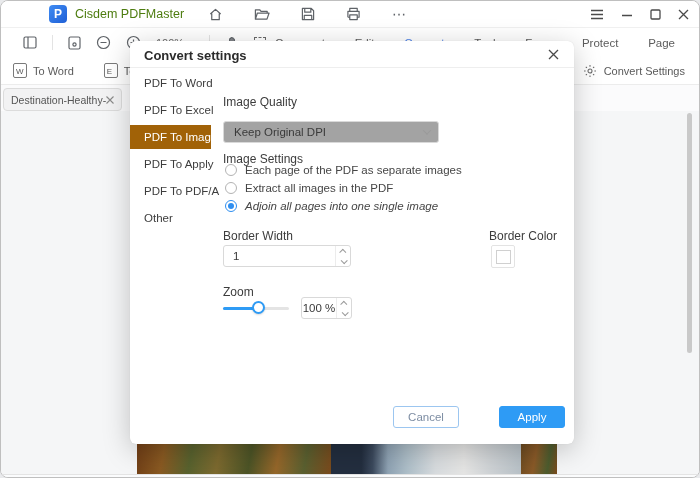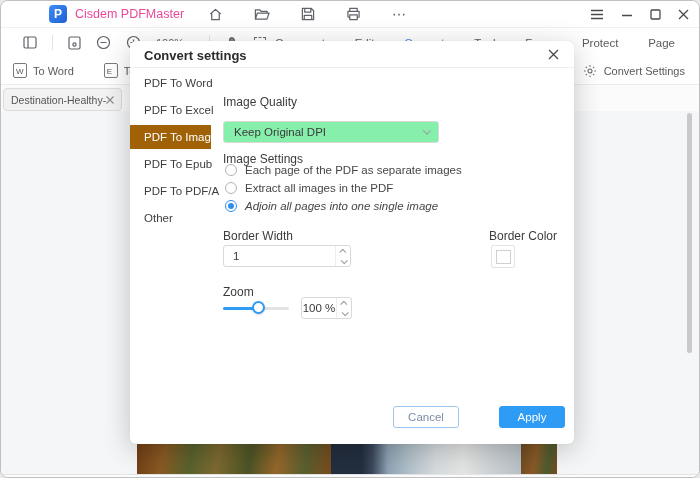--- a/index.html
+++ b/index.html
@@ -8,21 +8,21 @@
   #app {
     position:relative; width:700px; height:478px; background:#fff;
     border:1px solid #bfbfbf; border-radius:8px; overflow:hidden;
   }
   
   .titlebar { position:absolute; left:0; top:0; width:100%; height:27px; background:#fff;
     border-bottom:1px solid #f0f0f0; display:flex; align-items:center; }
   .logo { margin-left:48px; width:18px; height:18px; border-radius:4px;
     background:linear-gradient(135deg,#3f8cf3,#1f5fd6); color:#fff; font-size:12px; font-weight:bold;
     display:flex; align-items:center; justify-content:center; }
-  .app-title { margin-left:8px; font-size:12.5px; color:#ec4899; }
+  .app-title { margin-left:8px; font-size:12.5px; color:#4d7c0f; }
   .tb-icons { display:flex; align-items:center; margin-left:24px; gap:31px; }
   .tb-icons svg { display:block; }
   .more-glyph { color:#5f6368; font-size:14px; letter-spacing:1px; }
   .win-controls { position:absolute; right:10px; top:0; height:27px; display:flex; align-items:center; gap:17px; }
   .icon-btn { cursor:default; display:flex; align-items:center; justify-content:center; }
   
   .toolbar2 { position:absolute; left:0; top:27px; width:100%; height:29px; background:#fff;
     display:flex; align-items:center; }
   .t2-left { display:flex; align-items:center; margin-left:22px; gap:15px; }
   .vsep { width:1px; height:15px; background:#e3e3e3; }
@@ -67,21 +67,21 @@
   .dlg-close { position:absolute; right:13px; top:5px; width:16px; height:16px; }
   .dlg-divider { position:absolute; left:0; top:26px; width:100%; height:1px; background:#eeeeee; }
   .dlg-nav { position:absolute; left:0; top:30px; width:81px; }
   .nav-item { height:24px; line-height:24px; margin-bottom:3px; padding-left:14px;
     font-size:11.5px; color:#3d3d3d; white-space:nowrap; }
   .nav-item.selected { background:#a16207; color:#fff; }
   .nav-item.other { margin-top:2px; }
   .dlg-panel { position:absolute; left:93px; top:26px; right:0; bottom:0; }
   .fld-label { position:absolute; font-size:12px; color:#3c3c3c; }
   .dropdown { position:absolute; left:0; top:54px; width:216px; height:22px; border:1px solid #d9d9d9;
-    border-radius:3px; display:flex; align-items:center; padding:0 8px 0 10px; background:#86efac; }
+    border-radius:3px; display:flex; align-items:center; padding:0 8px 0 10px; background:#a3a3a3; }
   .dropdown-value { flex:1; font-size:11.5px; color:#3a3a3a; }
   .chev { width:6px; height:6px; border-left:1.3px solid #9a9a9a; border-top:1.3px solid #9a9a9a; }
   .chev.down { transform:rotate(225deg) translate(1px,1px); }
   .radio-row { position:absolute; left:2px; height:14px; display:flex; align-items:center; gap:8px; }
   .radio { width:12px; height:12px; border-radius:50%; border:1px solid #b3b3b3; background:#fff;
     display:flex; align-items:center; justify-content:center; }
   .radio-row.selected .radio { border-color:#2e8ef0; }
   .radio-row.selected .radio::after { content:""; width:6px; height:6px; border-radius:50%; background:#2e8ef0; }
   .radio-label { font-size:11.5px; color:#464646; }
   .numbox { position:absolute; height:22px; border:1px solid #d9d9d9; border-radius:3px; background:#fff;
@@ -263,21 +263,21 @@
       <svg width="11" height="11" viewBox="0 0 11 11" stroke="#4a4a4a" stroke-width="1.3">
           <path d="M1 1 L10 10 M10 1 L1 10"></path>
         </svg>
     </span>
     <div class="dlg-divider"></div>
 
     <div class="dlg-nav">
       <div class="nav-item">PDF To Word</div>
       <div class="nav-item">PDF To Excel</div>
       <div class="nav-item selected">PDF To Image</div>
-      <div class="nav-item">PDF To Epub</div>
+      <div class="nav-item">PDF To Apply</div>
       <div class="nav-item">PDF To PDF/A</div>
       <div class="nav-item other">Other</div>
     </div>
 
     <div class="dlg-panel">
       <div class="fld-label" style="left:0; top:28px;">Image Quality</div>
       <div class="dropdown">
         <span class="dropdown-value">Keep Original DPI</span>
         <span class="chev down"></span>
       </div>

